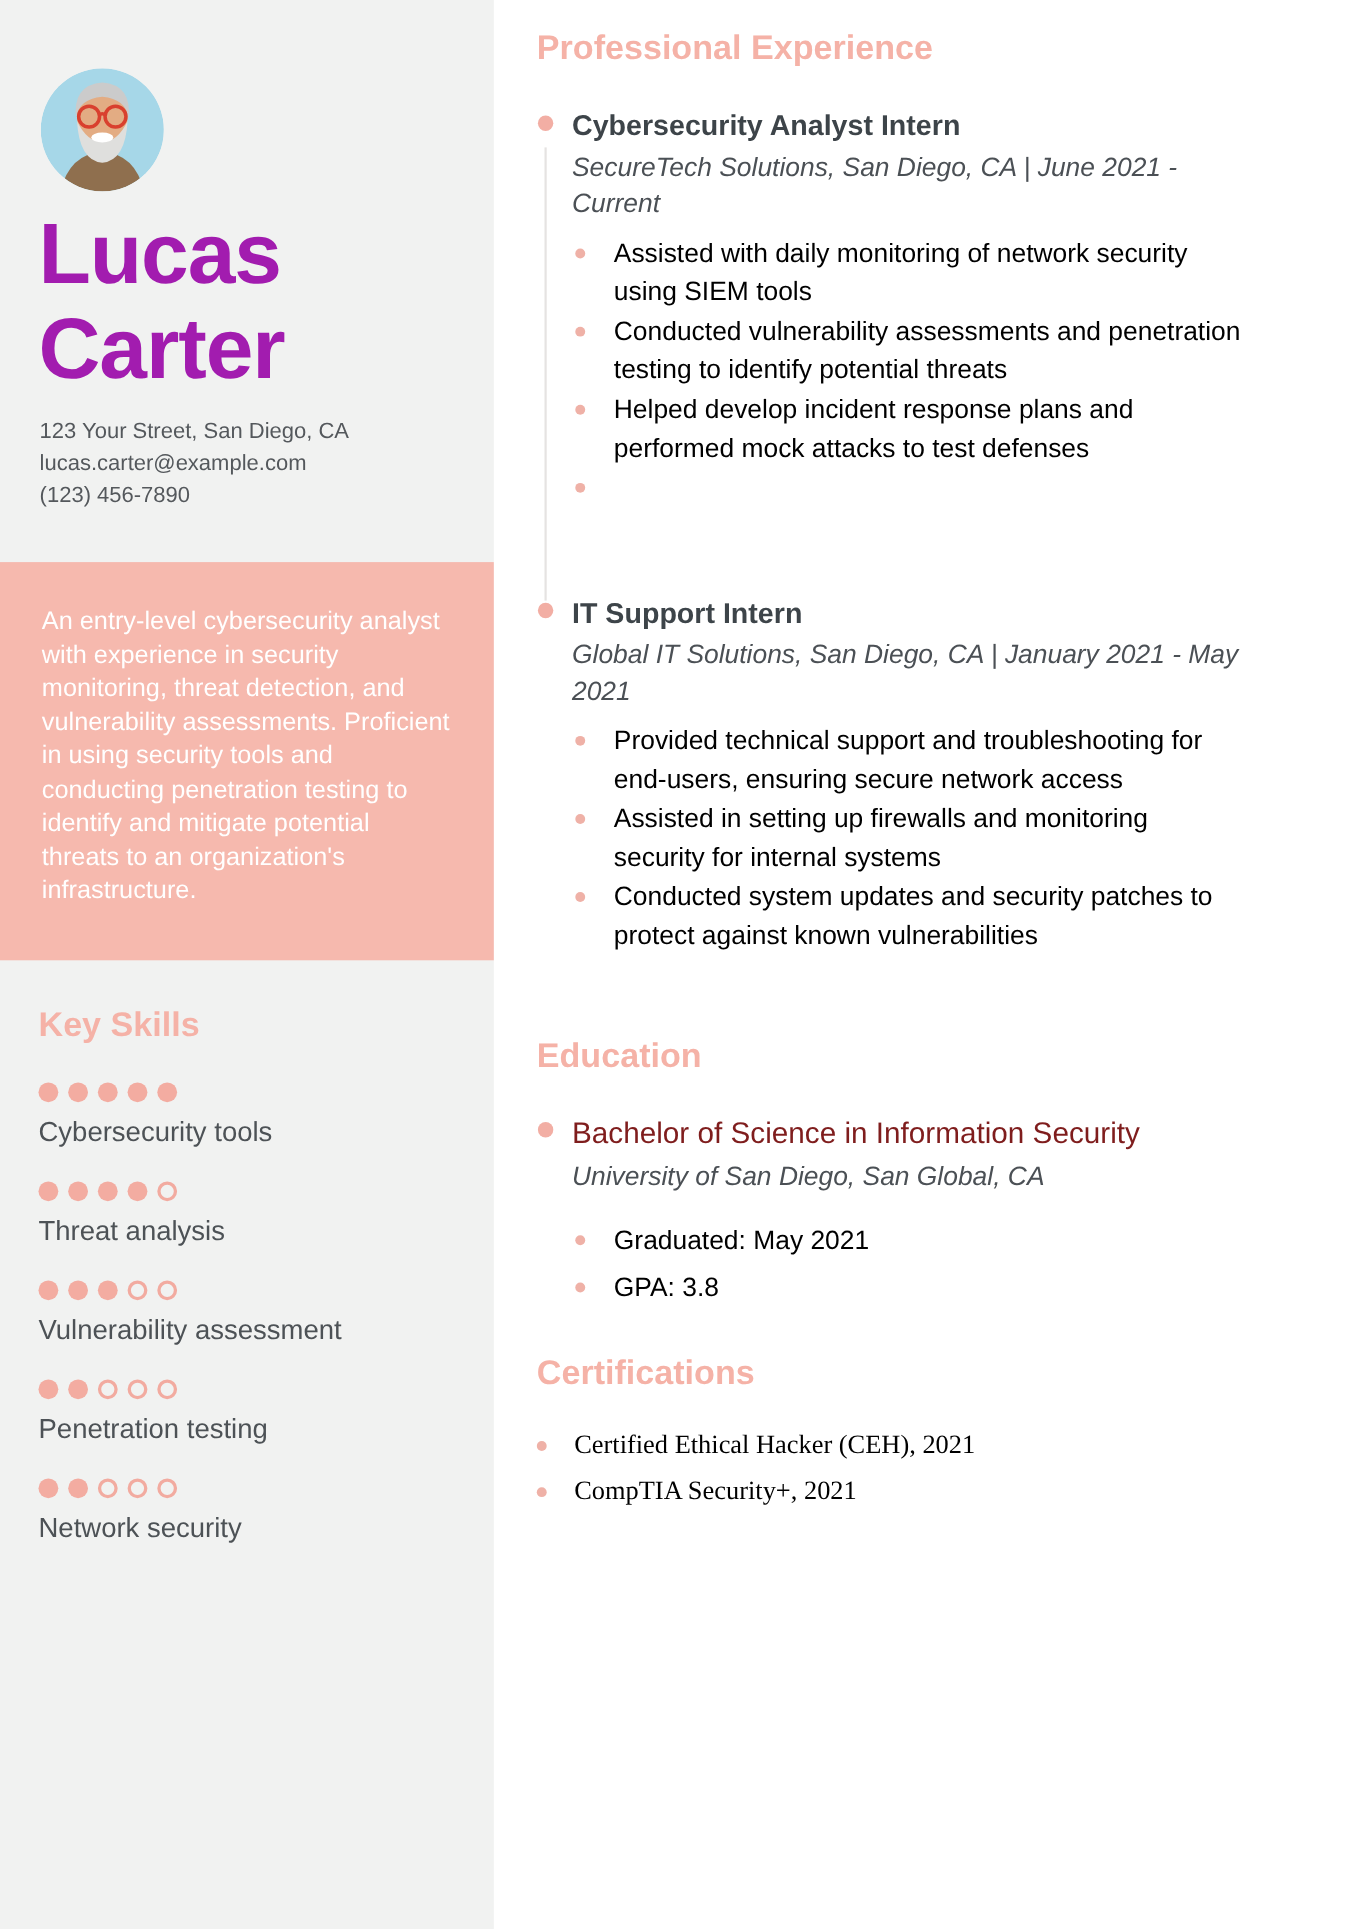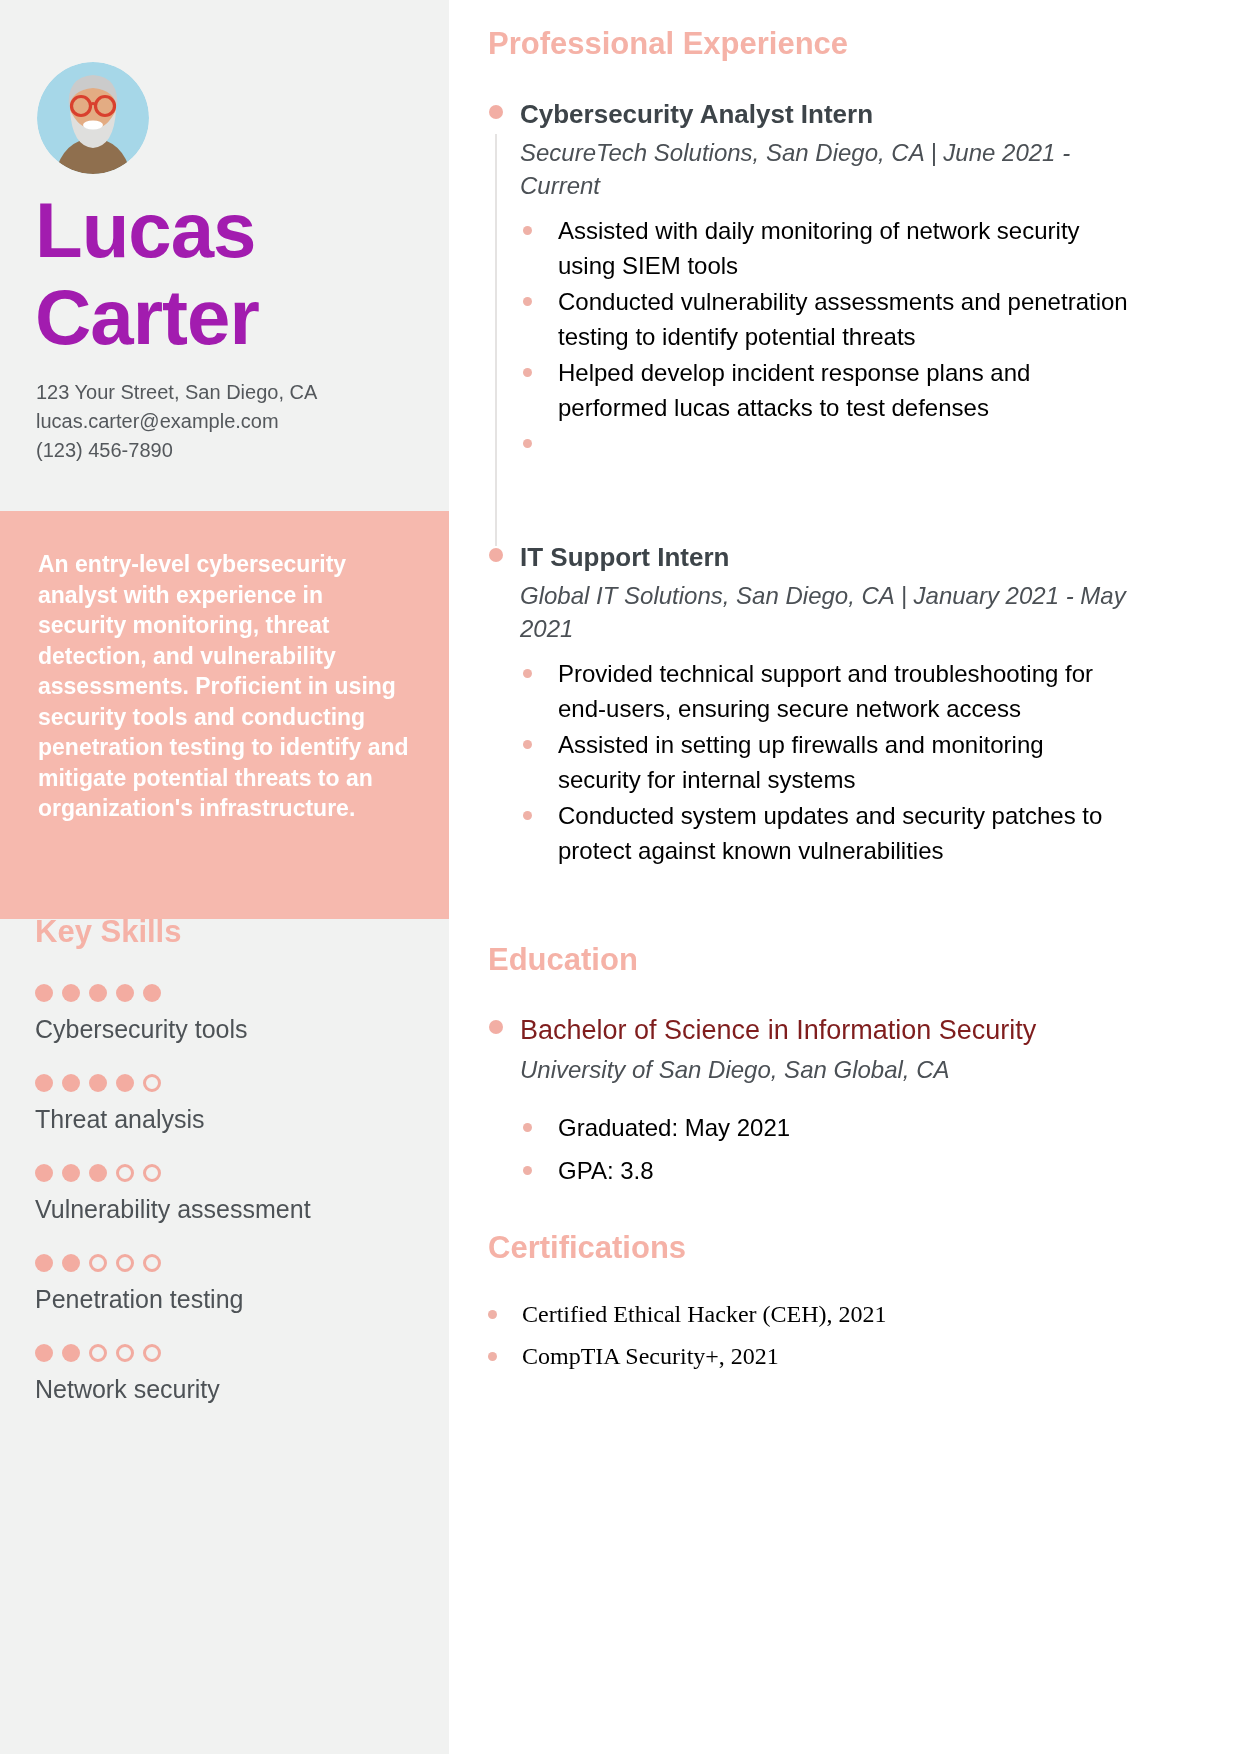--- a/index.html
+++ b/index.html
@@ -7,22 +7,22 @@
   body { font-family:"Liberation Sans","DejaVu Sans",sans-serif; }
   .page { position:relative; width:1239px; height:1754px; background:#ffffff; overflow:hidden; }
 
   
   .sidebar { position:absolute; left:0; top:0; width:449px; height:1754px; background:#f1f2f1; }
   .photo { position:absolute; left:37px; top:62px; width:112px; height:112px; border-radius:50%; overflow:hidden; }
   .name { position:absolute; left:35px; top:187px; width:400px; font-size:78px; font-weight:bold;
           line-height:87px; color:#a21caf; letter-spacing:-1px; }
   .contact { position:absolute; left:36px; top:378px; width:390px; font-size:20px; line-height:28px; color:#54585c; }
   .contact div { margin-bottom:1px; }
-  .summary-box { position:absolute; left:0; top:511px; width:449px; height:408px; background:#f6b9ae;
-                 padding:38px 38px 16px 38px; overflow:hidden;font-weight:bold; }
+  .summary-box { position:absolute; left:0; top:511px; width:449px; height:362px; background:#f6b9ae;
+                 padding:38px 38px 16px 38px; overflow:hidden; }
   .summary-box p { color:#ffffff; font-size:23px; line-height:30.5px; }
   .side-heading { position:absolute; left:35px; top:912px; font-size:31px; font-weight:bold; color:#f5b2a7; line-height:40px; }
   .skills { position:absolute; left:35px; top:984px; width:380px; list-style:none; }
   .skill-entry { margin-bottom:30px; }
   .dots-row { height:18px; line-height:0; }
   .dot { display:inline-block; width:18px; height:18px; border-radius:50%; margin-right:9px; vertical-align:top; }
   .dot.filled { background:#f3aca1; }
   .dot.empty { background:transparent; border:3px solid #f2aba0; }
   .skill-label { margin-top:12px; font-size:25px; line-height:30px; color:#4d5256; }
 
@@ -130,21 +130,21 @@
 
     <div class="vline"></div>
 
     <section class="t-item job1">
       <span class="t-dot"></span>
       <h3 class="t-title">Cybersecurity Analyst Intern</h3>
       <div class="t-meta">SecureTech Solutions, San Diego, CA | June 2021 - Current</div>
       <ul class="blist">
         <li class="b-item"><span class="b-dot"></span><span>Assisted with daily monitoring of network security using SIEM tools</span></li>
         <li class="b-item"><span class="b-dot"></span><span>Conducted vulnerability assessments and penetration testing to identify potential threats</span></li>
-        <li class="b-item"><span class="b-dot"></span><span>Helped develop incident response plans and performed lucas attacks to test defenses</span></li>
+        <li class="b-item"><span class="b-dot"></span><span>Helped develop incident response plans and performed mock attacks to test defenses</span></li>
         <li class="b-item"><span class="b-dot"></span></li>
       </ul>
     </section>
 
     <section class="t-item job2">
       <span class="t-dot"></span>
       <h3 class="t-title">IT Support Intern</h3>
       <div class="t-meta">Global IT Solutions, San Diego, CA | January 2021 - May 2021</div>
       <ul class="blist">
         <li class="b-item"><span class="b-dot"></span><span>Provided technical support and troubleshooting for end-users, ensuring secure network access</span></li>

